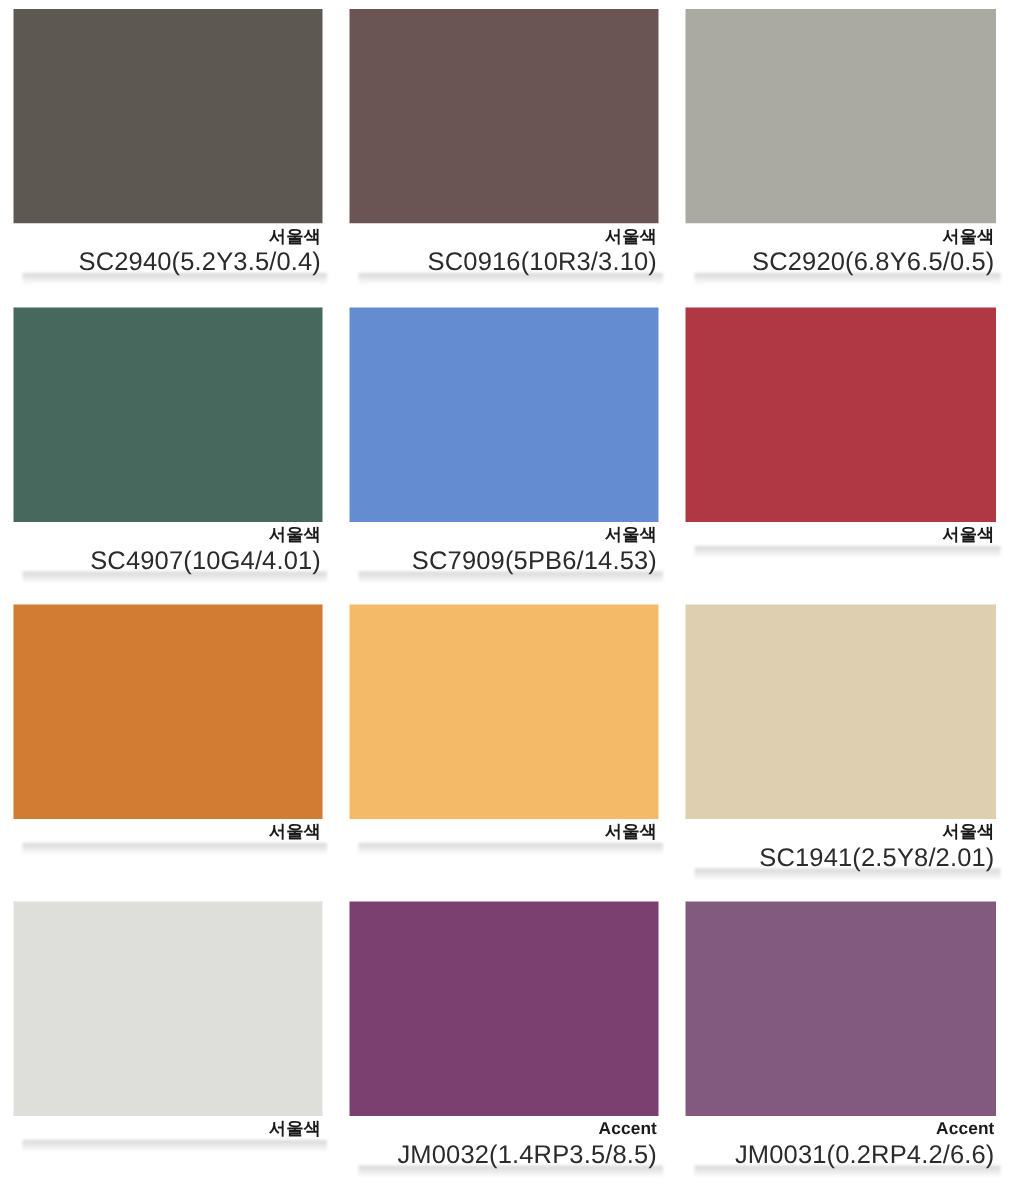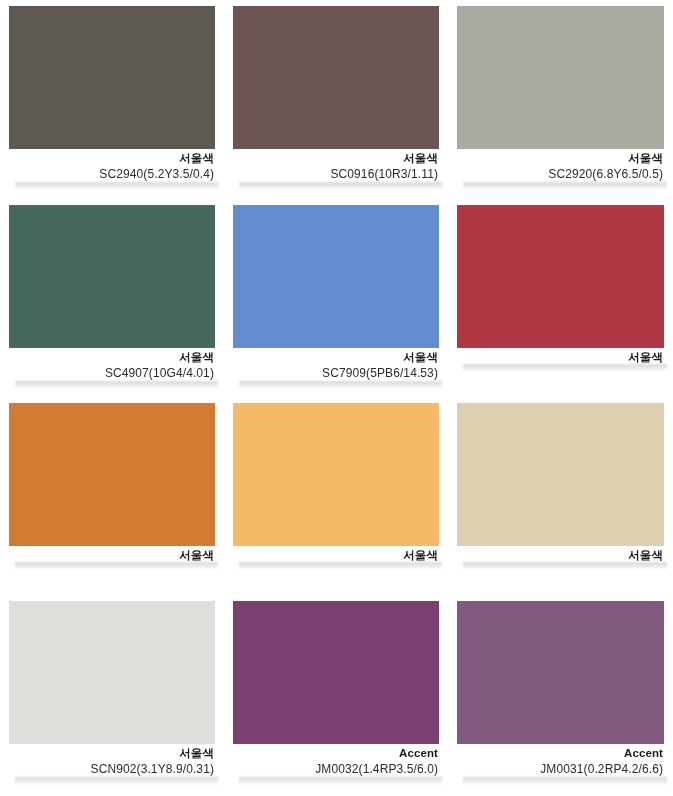--- a/index.html
+++ b/index.html
@@ -65,21 +65,21 @@
     font-size: 11.5px;
     font-weight: bold;
     color: #1a1a1a;
     line-height: 15px;
     letter-spacing: 0.1px;
     white-space: nowrap;
   }
 
   .color-code {
     display: block;
-    font-size: 12px;
+    font-size: 17px;
     font-weight: normal;
     color: #2b2b2b;
     line-height: 17px;
     letter-spacing: 0.1px;
     white-space: nowrap;
   }
 </style>
 </head>
 <body>
 
@@ -90,21 +90,21 @@
     <div class="swatch-caption">
       <span class="category-label">서울색</span>
       <span class="color-code">SC2940(5.2Y3.5/0.4)</span>
     </div>
   </div>
 
   <div class="swatch-card">
     <div class="swatch-chip" style="background-color: rgb(107, 84, 84);"></div>
     <div class="swatch-caption">
       <span class="category-label">서울색</span>
-      <span class="color-code">SC0916(10R3/1.11)</span>
+      <span class="color-code">SC0916(10R3/3.10)</span>
     </div>
   </div>
 
   <div class="swatch-card">
     <div class="swatch-chip" style="background-color: rgb(170, 170, 162);"></div>
     <div class="swatch-caption">
       <span class="category-label">서울색</span>
       <span class="color-code">SC2920(6.8Y6.5/0.5)</span>
     </div>
   </div>
@@ -143,36 +143,36 @@
     <div class="swatch-chip" style="background-color: rgb(245, 186, 103);"></div>
     <div class="swatch-caption">
       <span class="category-label">서울색</span>
     </div>
   </div>
 
   <div class="swatch-card">
     <div class="swatch-chip" style="background-color: rgb(221, 207, 176);"></div>
     <div class="swatch-caption">
       <span class="category-label">서울색</span>
+      <span class="color-code">SC1941(2.5Y8/2.01)</span>
     </div>
   </div>
 
   <div class="swatch-card">
     <div class="swatch-chip" style="background-color: rgb(222, 222, 218);"></div>
     <div class="swatch-caption">
       <span class="category-label">서울색</span>
-      <span class="color-code">SCN902(3.1Y8.9/0.31)</span>
     </div>
   </div>
 
   <div class="swatch-card">
     <div class="swatch-chip" style="background-color: rgb(123, 64, 112);"></div>
     <div class="swatch-caption">
       <span class="category-label">Accent</span>
-      <span class="color-code">JM0032(1.4RP3.5/6.0)</span>
+      <span class="color-code">JM0032(1.4RP3.5/8.5)</span>
     </div>
   </div>
 
   <div class="swatch-card">
     <div class="swatch-chip" style="background-color: rgb(131, 90, 127);"></div>
     <div class="swatch-caption">
       <span class="category-label">Accent</span>
       <span class="color-code">JM0031(0.2RP4.2/6.6)</span>
     </div>
   </div>

